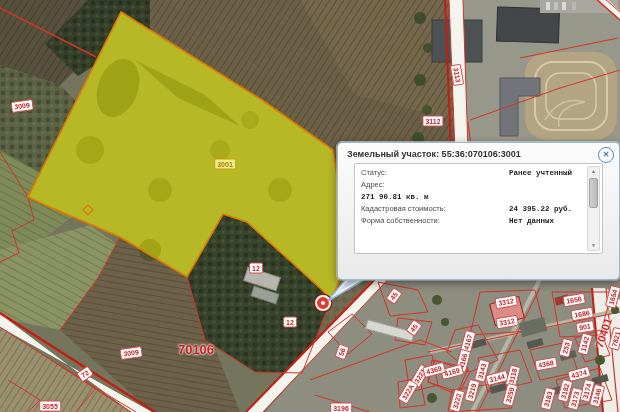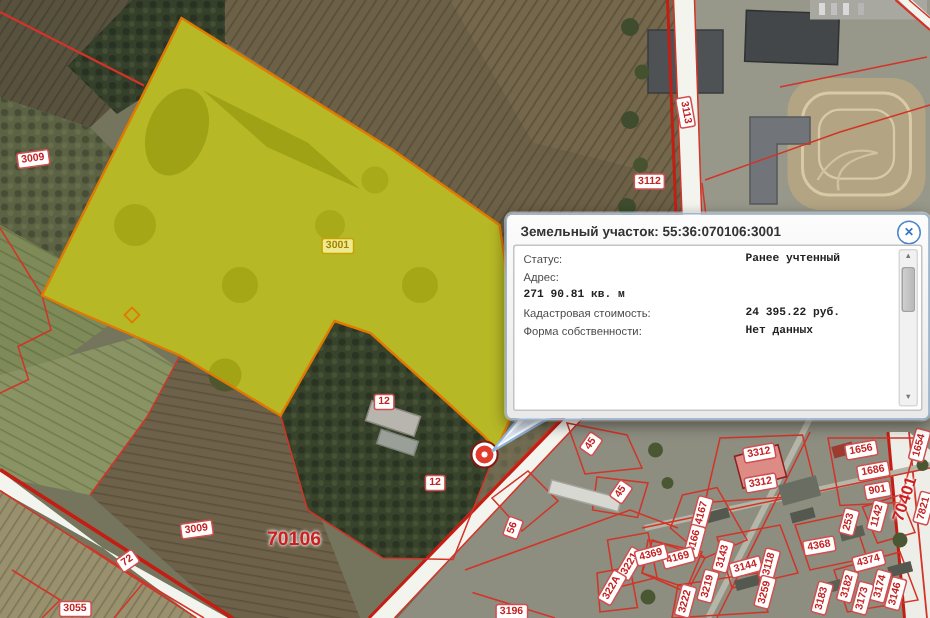--- a/index.html
+++ b/index.html
@@ -26,21 +26,21 @@
   .popup-close{position:absolute;top:4px;right:5px;width:14px;height:14px;
          border-radius:50%;border:1px solid #4a86c8;background:#fff;color:#3a77c2;
          font-size:8px;font-weight:bold;line-height:13px;text-align:center;cursor:pointer;}
   .tabs{position:relative;margin:1px 4px 0 5px;display:flex;gap:3px;align-items:flex-end;height:18px;z-index:2;}
   .tab{font-size:7.5px;font-weight:bold;color:#555;padding:3px 7px 4px;
        background:linear-gradient(#fdfdfd,#dcdcdc);border:1px solid #b3b3b3;
        border-bottom:none;border-radius:3px 3px 0 0;cursor:pointer;white-space:nowrap;}
   .tab.active{background:#fff;color:#222;border-top:3px solid #4cae4c;
        padding-top:3px;padding-bottom:5px;margin-bottom:-1px;}
   .content{position:relative;background:#fff;border:1px solid #c3c3c3;border-radius:2px;
-       margin:0 4px;height:84px;padding:5px 17px 20px 6px;overflow:hidden;z-index:1;}
+       margin:0 16px;height:84px;padding:5px 17px 0 6px;overflow:hidden;z-index:1;}
   .row{display:flex;margin-bottom:3.5px;}
   .row-label{width:148px;flex:none;font-size:7.5px;color:#4a4a4a;line-height:8.5px;}
   .row-value{font-size:7.5px;font-weight:bold;color:#222;line-height:8.5px;font-family:Liberation Mono, monospace;}
   .sbar{position:absolute;top:2px;right:2px;bottom:2px;width:11px;
         background:#f1f1f1;border:1px solid #d8d8d8;border-radius:2px;}
   .sbar .arr{position:absolute;left:0;width:100%;height:9px;text-align:center;
         font-size:5px;color:#777;line-height:9px;cursor:pointer;}
   .sbar .arr.up{top:0;}  .sbar .arr.down{bottom:0;}
   .sbar .thumb{position:absolute;left:1px;right:1px;top:11px;height:28px;
         background:linear-gradient(90deg,#cfcfcf,#b9b9b9);border:1px solid #a2a2a2;
@@ -237,21 +237,21 @@
   </svg>
 
   <div id="labels">
       <span class="lbl " style="left: 22px; top: 106px; transform: translate(-50%, -50%) rotate(-8deg);">3009</span>
       <span class="lbl " style="left: 433px; top: 121px; transform: translate(-50%, -50%) rotate(0deg);">3112</span>
       <span class="lbl " style="left: 457px; top: 75px; transform: translate(-50%, -50%) rotate(80deg);">3113</span>
       <span class="lbl yellow" style="left: 225px; top: 164px; transform: translate(-50%, -50%) rotate(0deg);">3001</span>
       <span class="lbl " style="left: 256px; top: 268px; transform: translate(-50%, -50%) rotate(0deg);">12</span>
       <span class="lbl " style="left: 290px; top: 322px; transform: translate(-50%, -50%) rotate(0deg);">12</span>
       <span class="lbl " style="left: 131px; top: 353px; transform: translate(-50%, -50%) rotate(-8deg);">3009</span>
-      <span class="lbl quarter" style="left: 196px; top: 359px; transform: translate(-50%, -50%) rotate(0deg);">70106</span>
+      <span class="lbl quarter" style="left: 196px; top: 349px; transform: translate(-50%, -50%) rotate(0deg);">70106</span>
       <span class="lbl " style="left: 85px; top: 374px; transform: translate(-50%, -50%) rotate(-35deg);">72</span>
       <span class="lbl " style="left: 50px; top: 406px; transform: translate(-50%, -50%) rotate(0deg);">3055</span>
       <span class="lbl " style="left: 394px; top: 296px; transform: translate(-50%, -50%) rotate(-55deg);">45</span>
       <span class="lbl " style="left: 414px; top: 328px; transform: translate(-50%, -50%) rotate(-55deg);">45</span>
       <span class="lbl " style="left: 342px; top: 352px; transform: translate(-50%, -50%) rotate(-70deg);">56</span>
       <span class="lbl " style="left: 420px; top: 376px; transform: translate(-50%, -50%) rotate(-60deg);">3221</span>
       <span class="lbl " style="left: 408px; top: 392px; transform: translate(-50%, -50%) rotate(-60deg);">322A</span>
       <span class="lbl " style="left: 341px; top: 408px; transform: translate(-50%, -50%) rotate(0deg);">3196</span>
       <span class="lbl " style="left: 506px; top: 302px; transform: translate(-50%, -50%) rotate(-10deg);">3312</span>
       <span class="lbl " style="left: 507px; top: 322px; transform: translate(-50%, -50%) rotate(-10deg);">3312</span>

